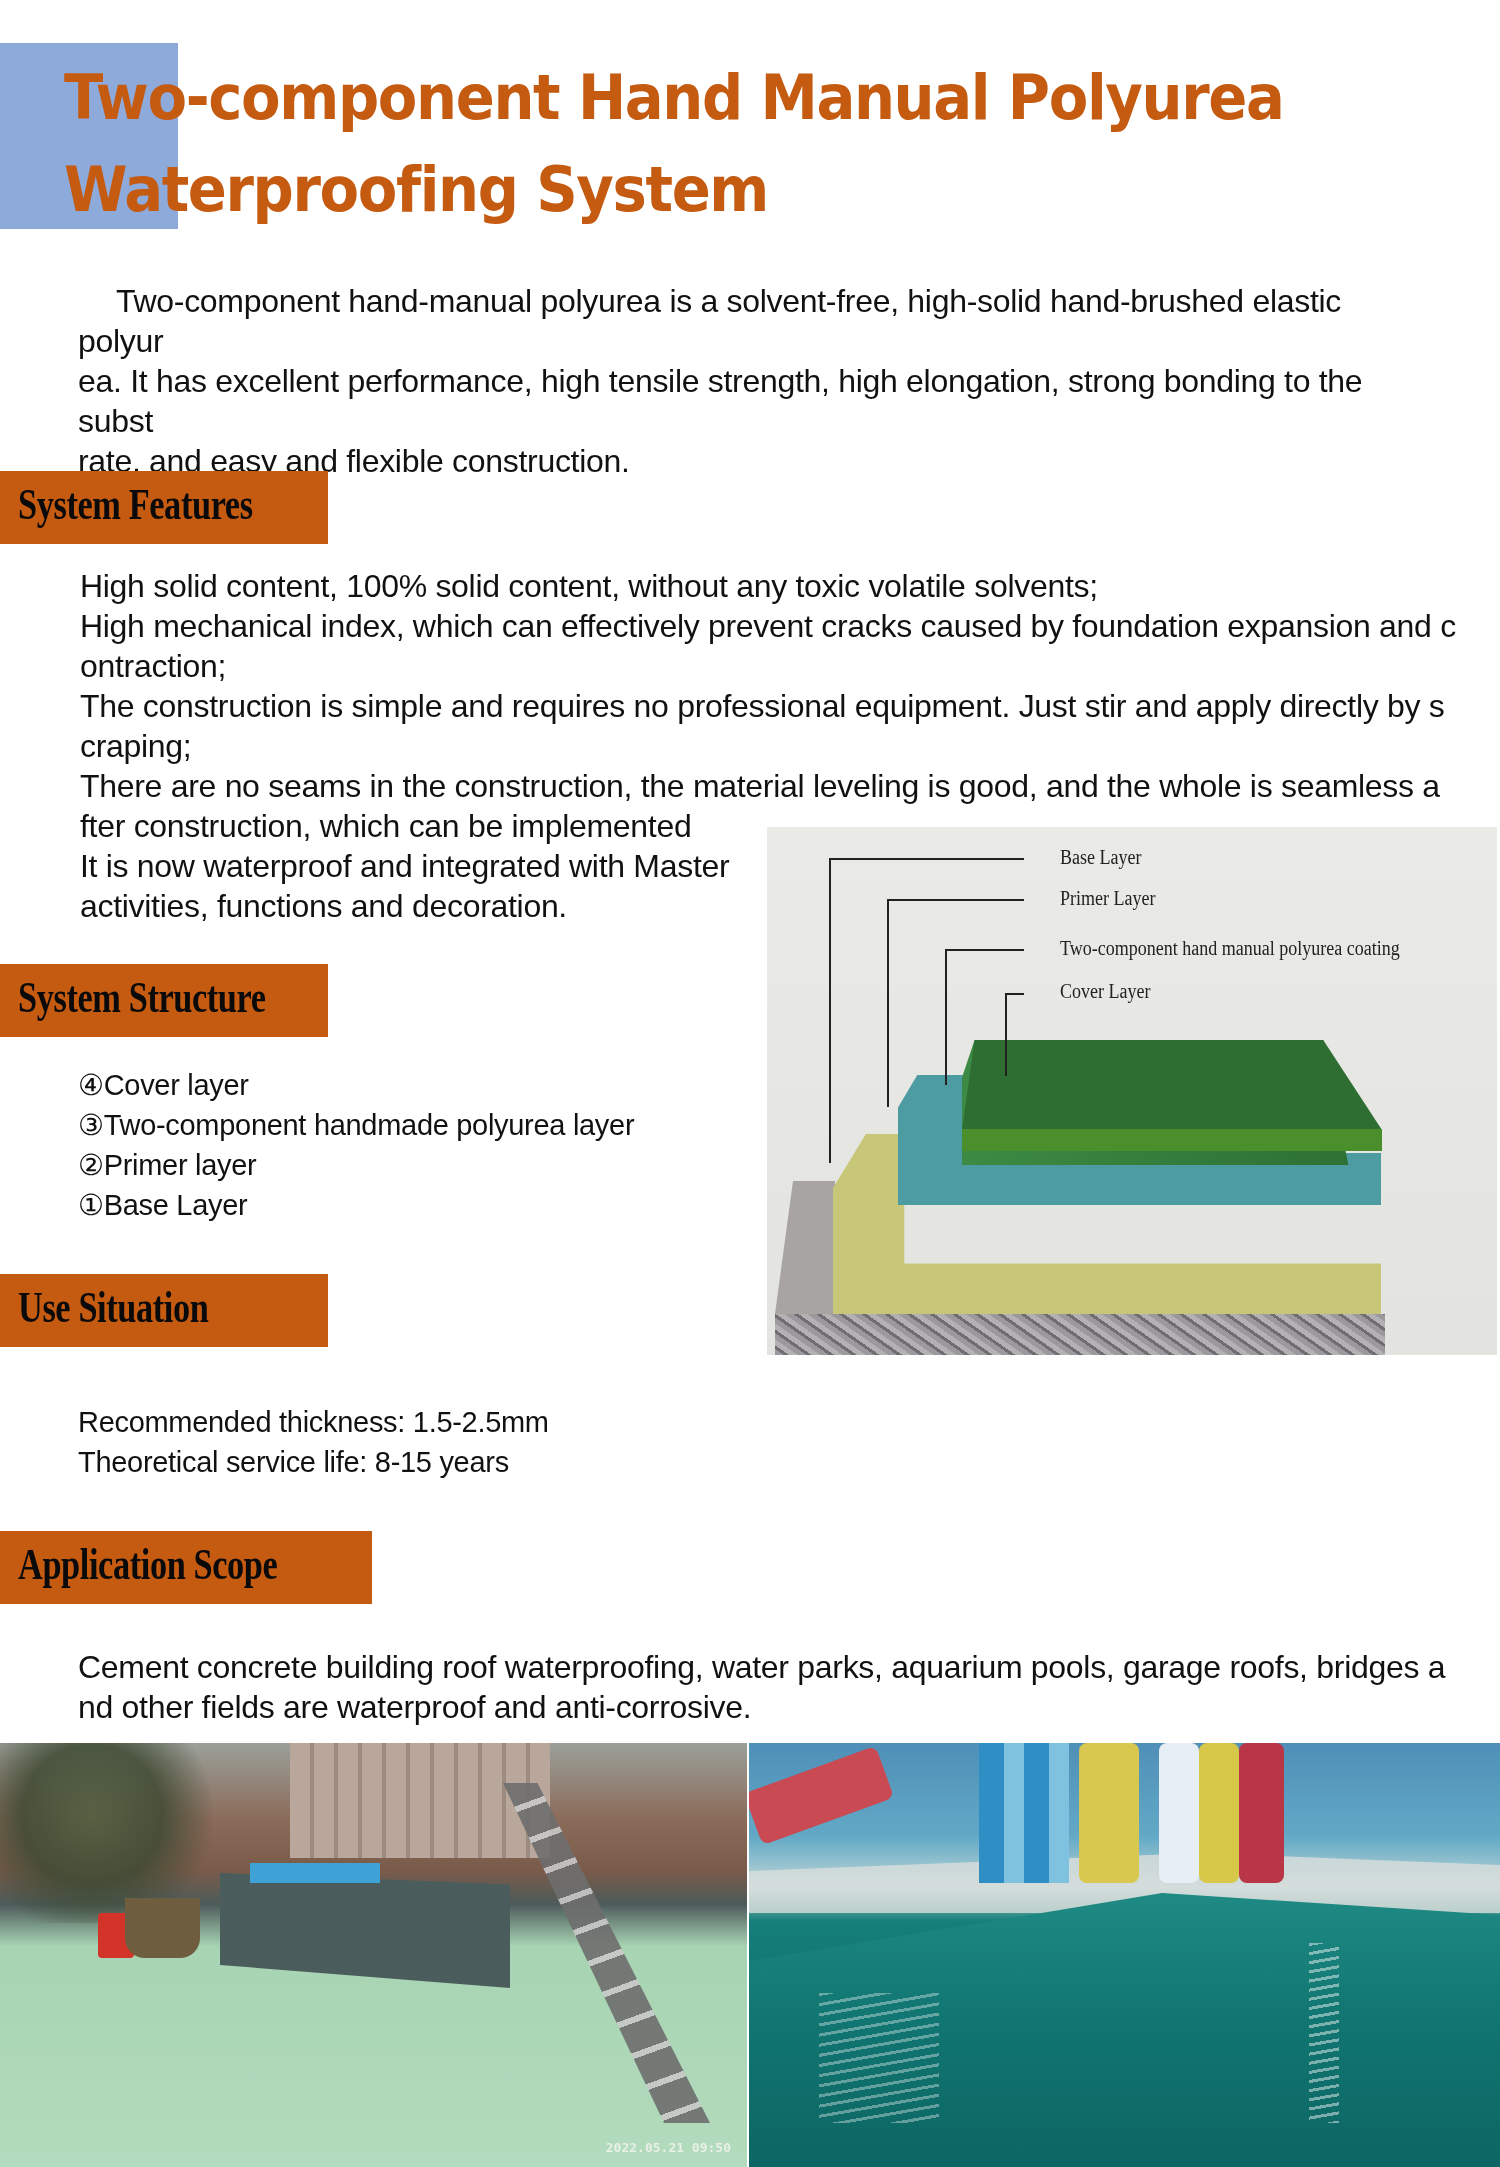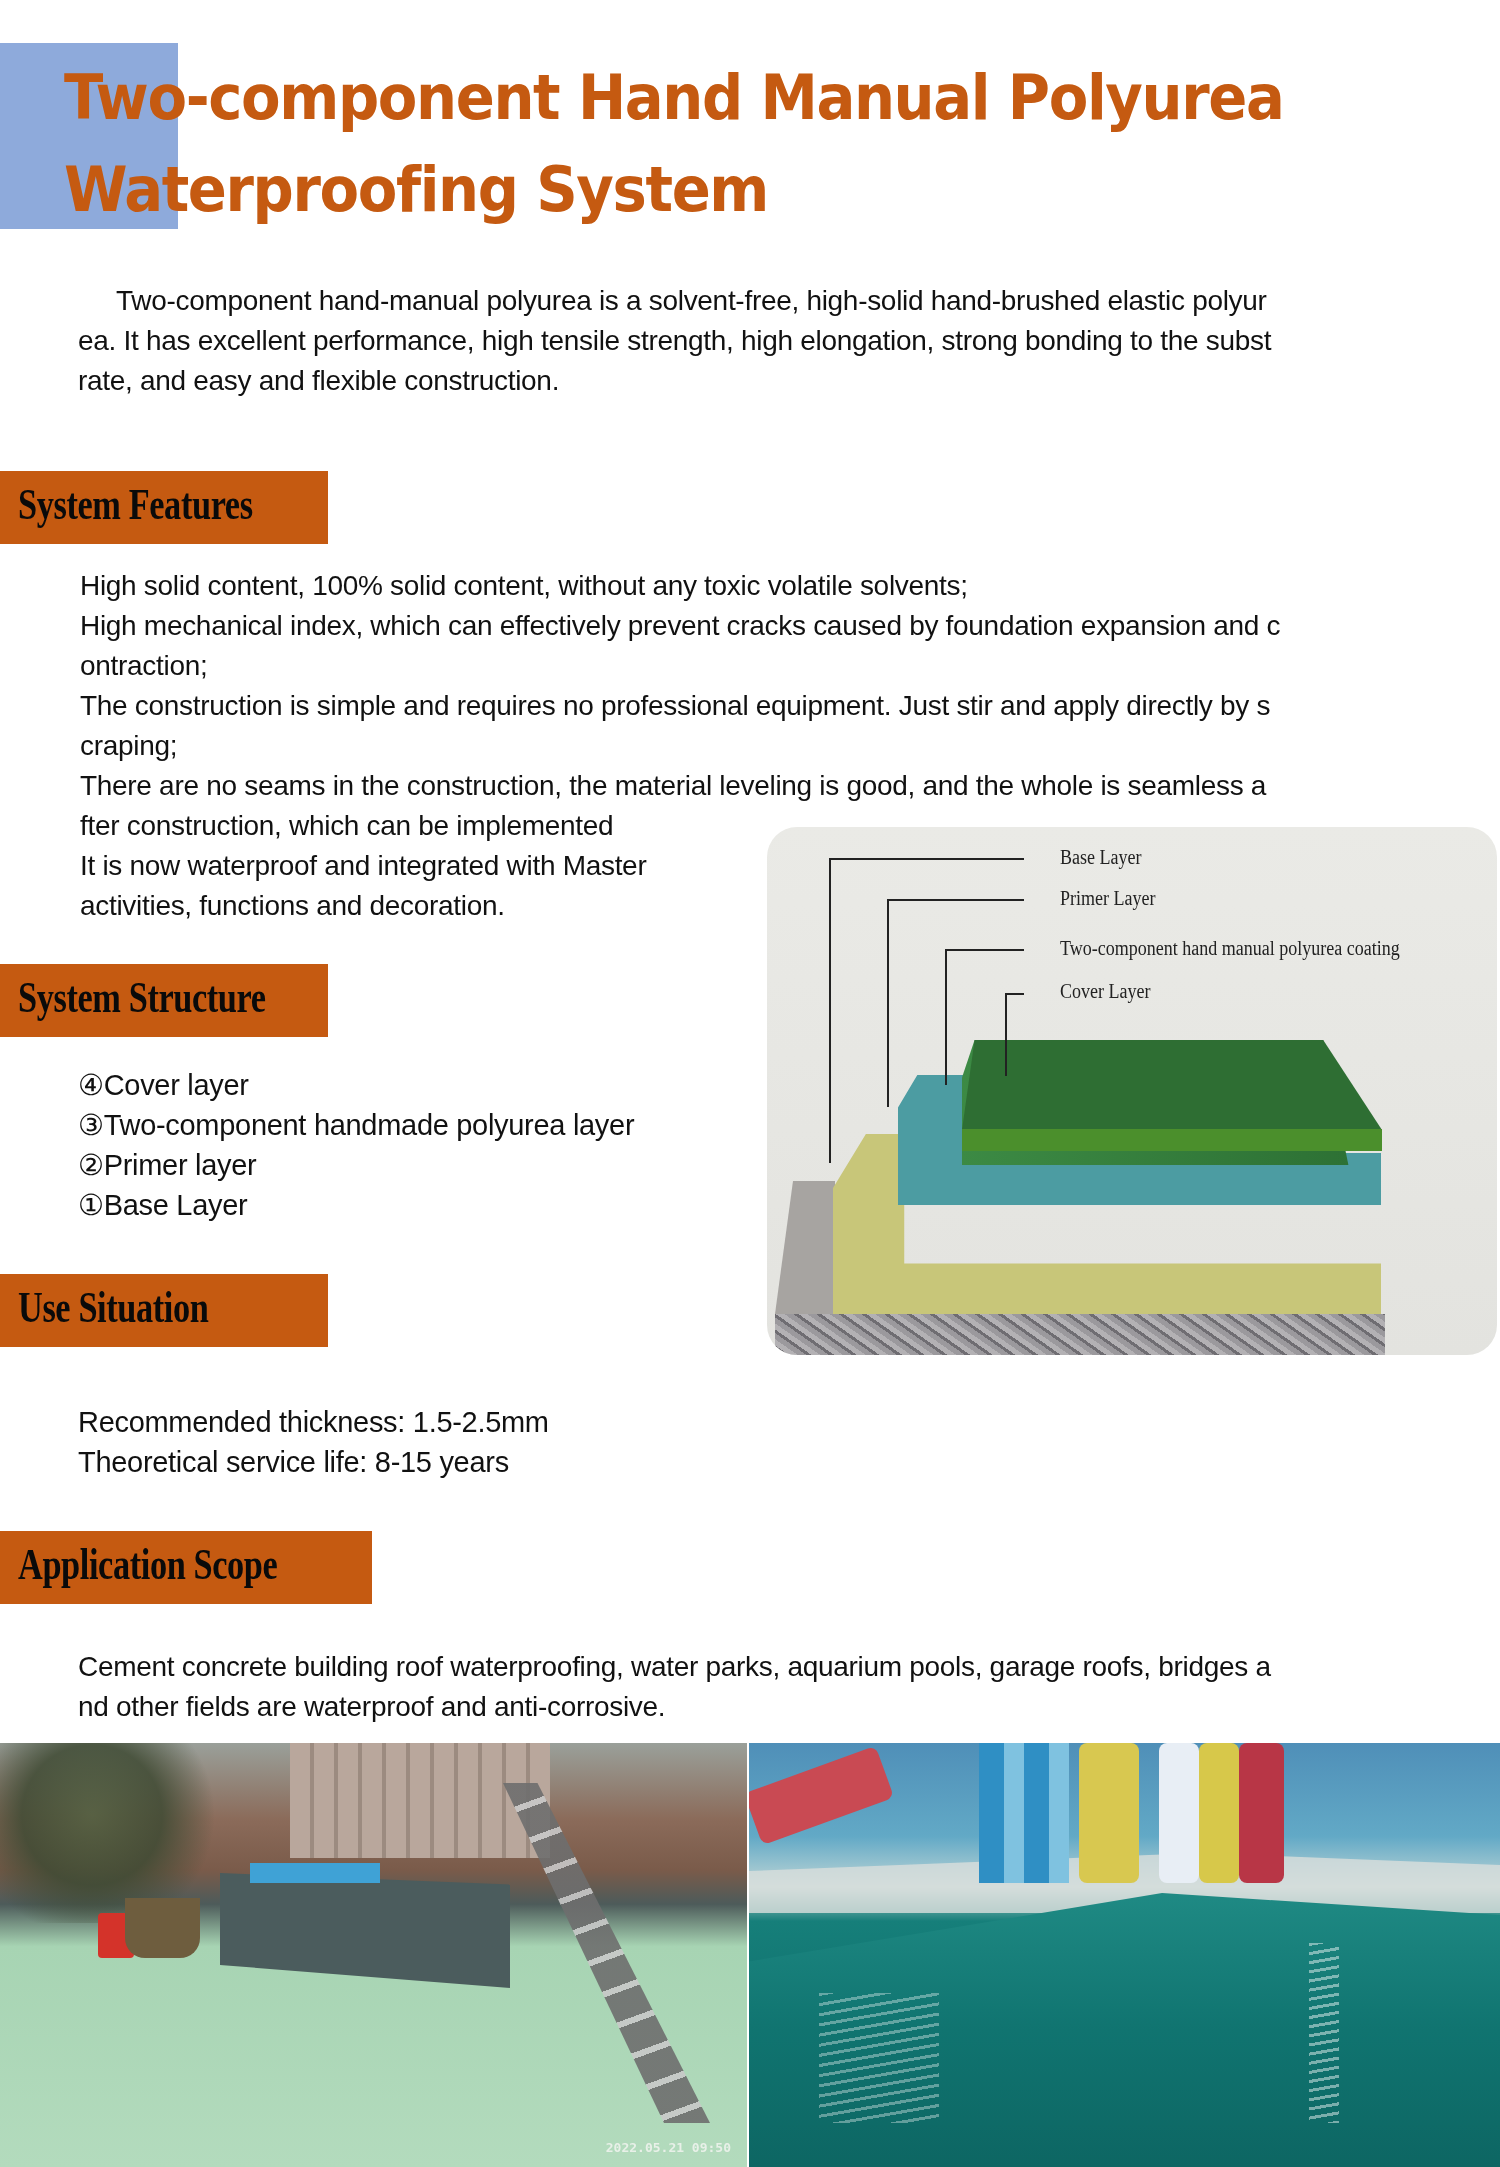--- a/index.html
+++ b/index.html
@@ -4,34 +4,34 @@
   <style>
     * { box-sizing: border-box; margin: 0; padding: 0; }
     html, body { width: 1500px; height: 2167px; background: #ffffff; overflow: hidden; }
     body { position: relative; font-family: "Liberation Sans", "DejaVu Sans", sans-serif; color: #111; }
 
     .blue-box { position: absolute; left: 0; top: 43px; width: 178px; height: 186px; background: #8eaadb; }
     .title { position: absolute; left: 64px; top: 52px; width: 1400px; color: #c55a11;
       font-family: "DejaVu Sans", sans-serif; font-weight: bold; font-size: 62px; line-height: 92px;
       letter-spacing: -1.5px; transform: scaleX(0.93); transform-origin: left top; }
 
-    .para { position: absolute; font-family: "Liberation Sans", sans-serif; font-size: 28px;
+    .para { position: absolute; font-family: "Liberation Sans", sans-serif; font-size: 32px;
       line-height: 40px; color: #111; letter-spacing: -0.3px; }
     .intro { left: 78px; top: 281px; width: 1340px; text-indent: 38px; }
 
     .banner { position: absolute; left: 0; height: 73px; background: #c55a11; }
     .banner span { position: absolute; left: 18px; top: 8px; font-family: "Liberation Serif", serif;
       font-weight: bold; font-size: 44px; color: #0a0a0a; transform: scaleX(0.78); transform-origin: left top;
       white-space: nowrap; letter-spacing: -0.5px; }
 
     .features { left: 80px; top: 566px; width: 1340px; }
     .features .line { display: block; white-space: nowrap; }
 
     .diagram { position: absolute; left: 767px; top: 827px; width: 730px; height: 528px;
-      background: linear-gradient(180deg, #eaeae6 0%, #e3e3df 100%); overflow: hidden; border-radius: 30px; }
+      background: linear-gradient(180deg, #eaeae6 0%, #e3e3df 100%); overflow: hidden; }
     .diagram .lbl { position: absolute; font-family: "Liberation Serif", serif; font-size: 20px; color: #222;
       white-space: nowrap; transform: scaleX(0.9); transform-origin: left top; }
     .diagram .hl { position: absolute; height: 2px; background: #222; }
     .diagram .vl { position: absolute; width: 2px; background: #222; }
 
     .structure { left: 78px; top: 1065px; width: 700px; font-size: 29px; }
     .structure .line { display: block; white-space: nowrap; }
 
     .use { left: 78px; top: 1402px; width: 700px; font-size: 29px; }
     .use .line { display: block; white-space: nowrap; }

